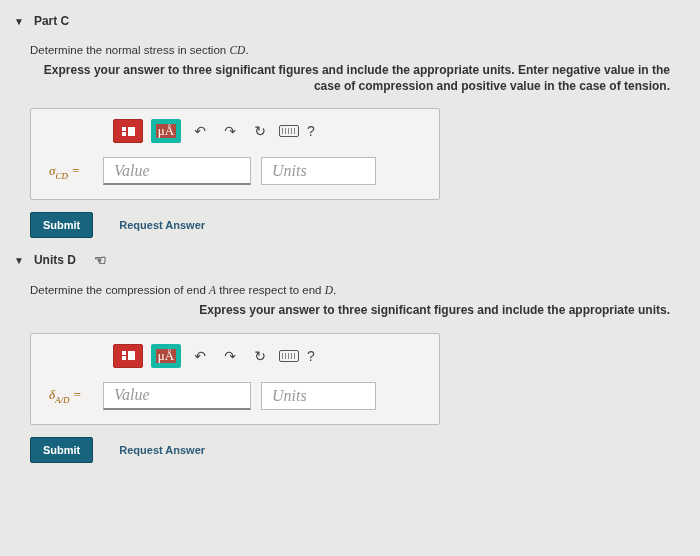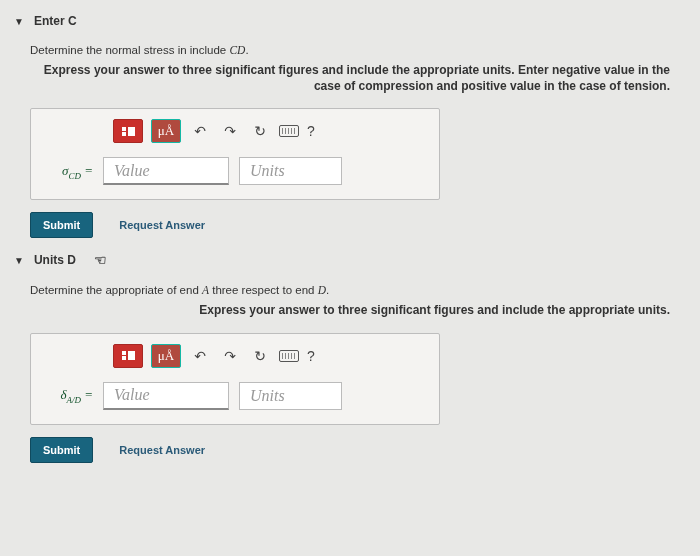--- a/index.html
+++ b/index.html
@@ -73,21 +73,21 @@
   .unit-btn-inner {
     display: flex;
     gap: 2px;
     align-items: center;
   }
   .wr { width: 7px; height: 9px; background: #fff; }
   .wr.sm { width: 4px; height: 4px; }
   .mua-btn {
     width: 30px;
     background: #b04a3e;
-    border: 1px solid #14b8a6;
+    border: 5px solid #14b8a6;
     border-radius: 2px;
     color: #fff;
     font-family: 'Times New Roman', serif;
     font-size: 13px;
   }
   .tool-icon {
     width: 22px;
     color: #444;
     font-size: 14px;
   }
@@ -113,39 +113,39 @@
   }
   .input-row {
     display: flex;
     align-items: center;
     gap: 10px;
   }
   .var-label {
     font-family: 'Times New Roman', serif;
     font-style: italic;
     font-size: 13px;
-    color: #14532d;
+    color: #a16207;
     min-width: 44px;
-    text-align: right;
+    text-align: left;
   }
   .var-label .sub { font-size: 9px; font-style: italic; vertical-align: sub; }
   .field {
     border: 1px solid #bbb;
     background: #fff;
     height: 28px;
     font-family: 'Times New Roman', serif;
     font-style: italic;
     font-size: 16px;
     color: #999;
     padding: 0 10px;
     display: flex;
     align-items: center;
   }
-  .value-field { width: 126px; border-bottom: 2px solid #888; }
-  .units-field { width: 103px; }
+  .value-field { width: 148px; border-bottom: 2px solid #888; }
+  .units-field { width: 115px; }
   .actions {
     display: flex;
     align-items: center;
     gap: 26px;
     margin-bottom: 2px;
   }
   .submit-btn {
     background: #1f6e8c;
     background: #18647e;
     border: 1px solid #104a5e;
@@ -166,26 +166,26 @@
     font-size: 14px;
     color: #555;
     margin-left: 8px;
   }
 </style>
 </head>
 <body>
 
 <div class="part-header">
   <span class="caret">▼</span>
-  <span>Enter C</span>
+  <span>Part C</span>
 </div>
 
 <div class="content">
   <p class="prompt">
-    <span>Determine the normal stress in include </span><span class="it">CD</span><span>.</span>
+    <span>Determine the normal stress in section </span><span class="it">CD</span><span>.</span>
   </p>
   <p class="instructions">Express your answer to three significant figures and include the appropriate units. Enter negative value in the case of compression and positive value in the case of tension.</p>
 
   <div class="answer-box">
     <div class="toolbar">
       <div class="toolbar-btn unit-btn">
         <div class="unit-btn-inner">
           <div style="display:flex;flex-direction:column;gap:1px;">
             <div class="wr sm"></div>
               <div class="wr sm"></div>
@@ -222,21 +222,21 @@
 </div>
 
 <div class="part-header">
   <span class="caret">▼</span>
   <span>Units D</span>
   <span class="hand-cursor">☜</span>
 </div>
 
 <div class="content">
   <p class="prompt">
-    <span>Determine the appropriate of end </span><span class="it">A</span><span> three respect to end </span><span class="it">D</span><span>.</span>
+    <span>Determine the compression of end </span><span class="it">A</span><span> three respect to end </span><span class="it">D</span><span>.</span>
   </p>
   <p class="instructions">Express your answer to three significant figures and include the appropriate units.</p>
 
   <div class="answer-box">
     <div class="toolbar">
       <div class="toolbar-btn unit-btn">
         <div class="unit-btn-inner">
           <div style="display:flex;flex-direction:column;gap:1px;">
             <div class="wr sm"></div>
               <div class="wr sm"></div>

